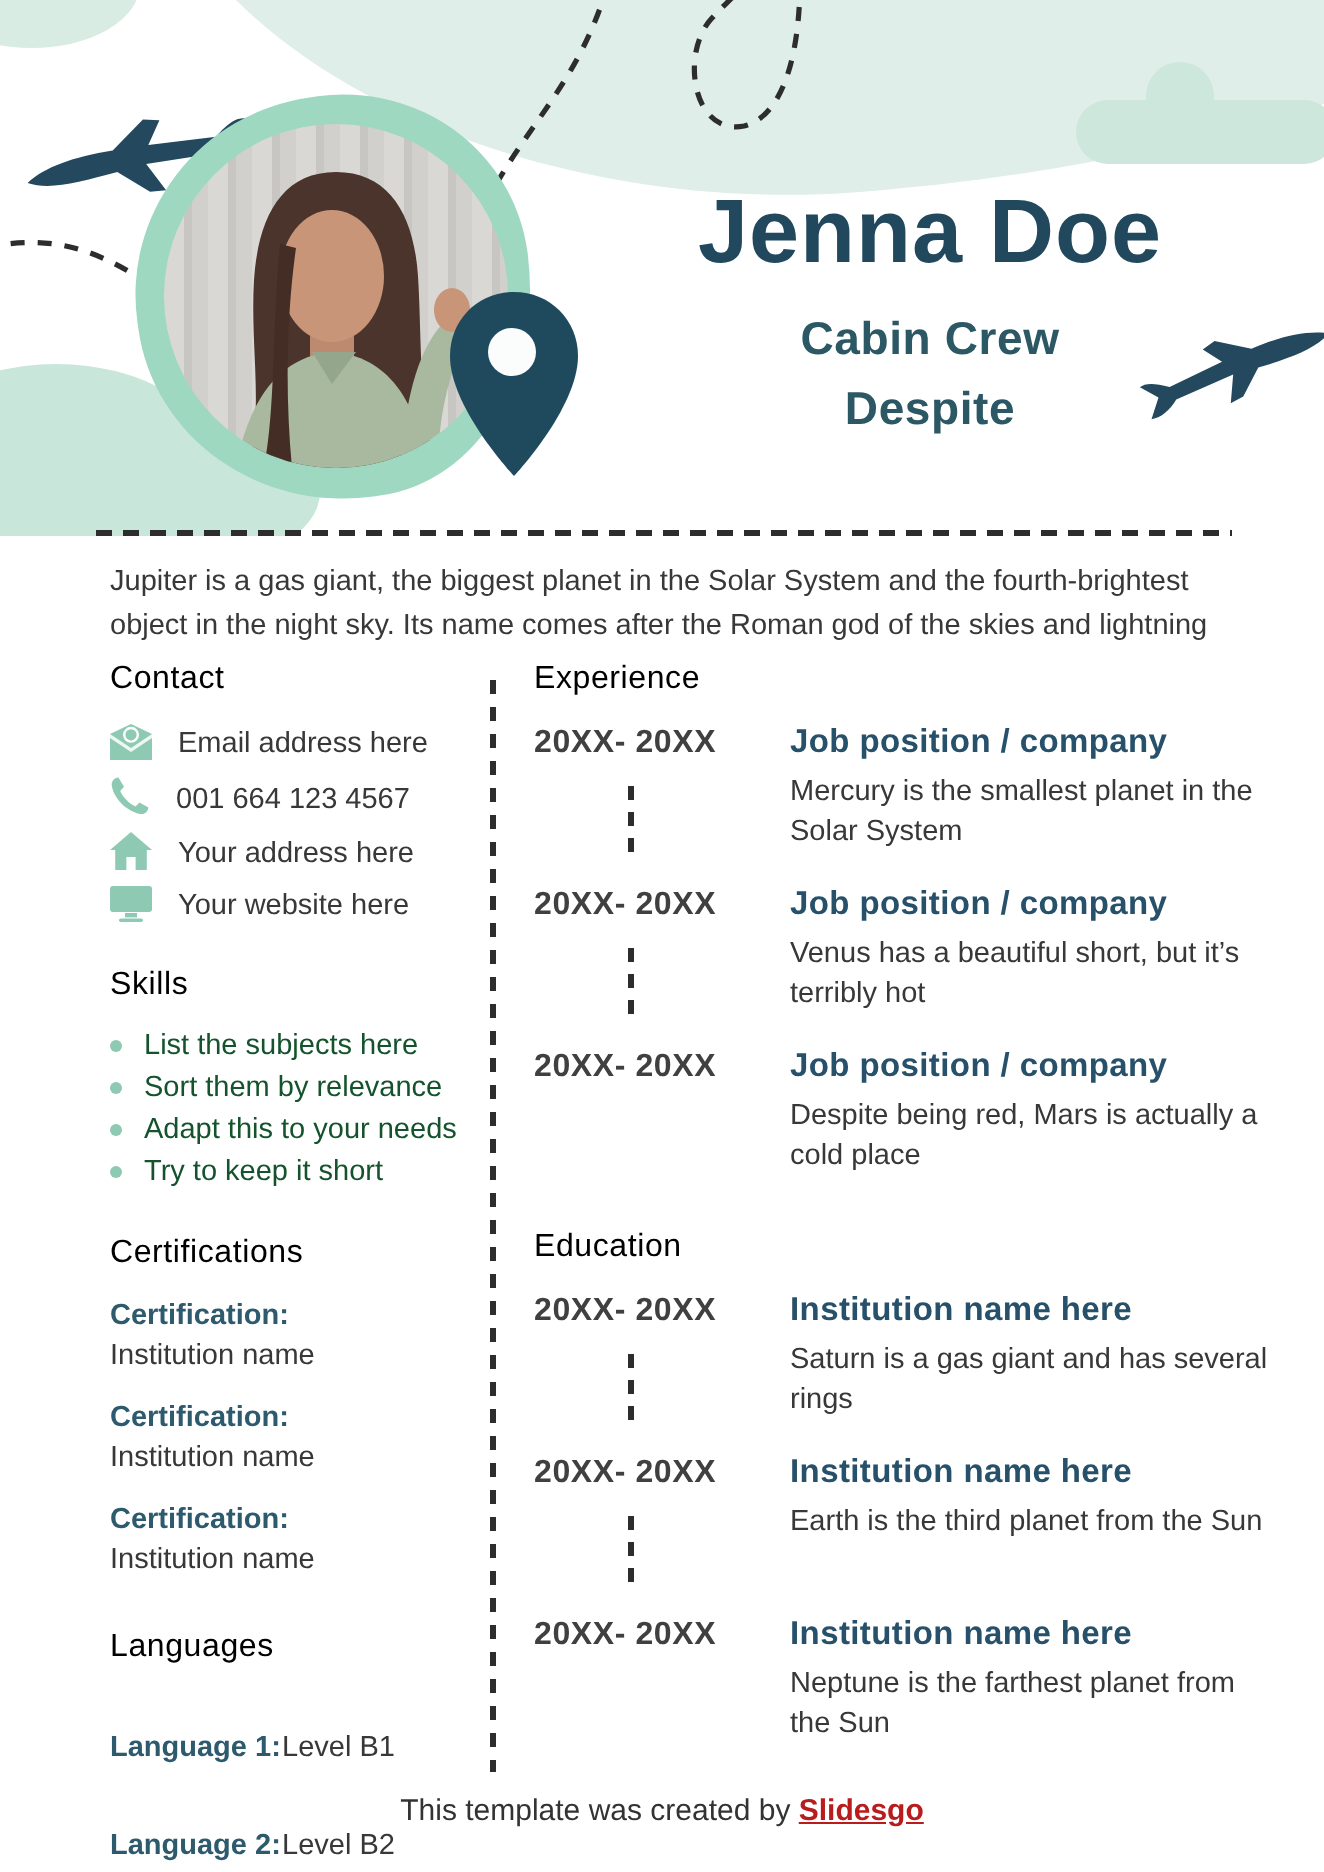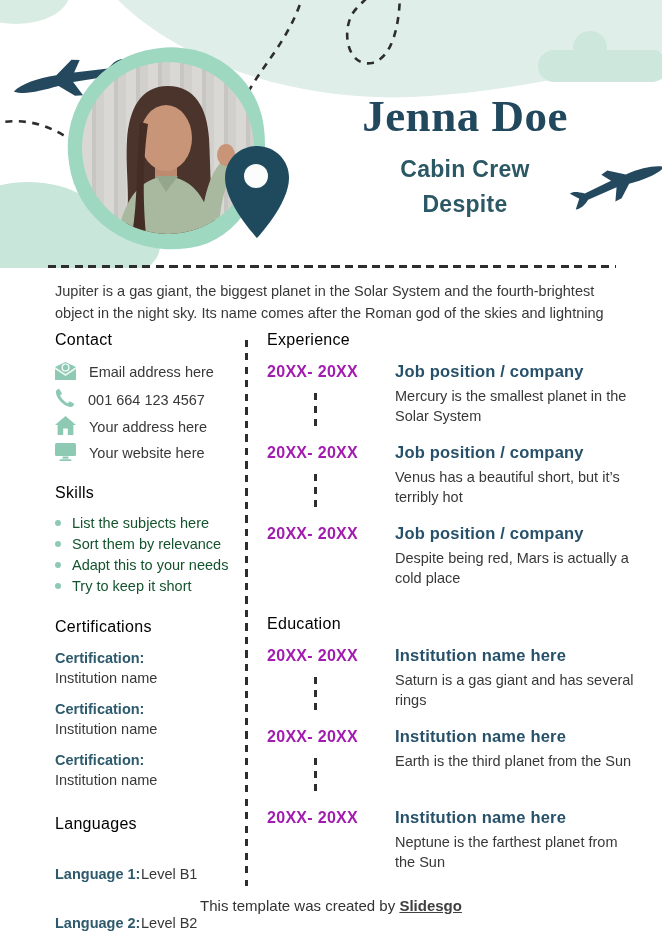--- a/index.html
+++ b/index.html
@@ -7,21 +7,21 @@
         font-family:"Liberation Sans",sans-serif;color:#3b3b3b;}
   
   .header{position:absolute;left:0;top:0;width:662px;height:268px;overflow:hidden;}
   .header-bg{position:absolute;left:0;top:0;}
   .photo-blob{position:absolute;left:68px;top:48px;width:198px;height:202px;background:#9ed8c0;
               border-radius:52% 48% 46% 54%/50% 46% 56% 50%;transform:rotate(-8deg);}
   .photo-circle{position:absolute;left:82px;top:62px;width:172px;height:172px;border-radius:50%;overflow:hidden;
               background:repeating-linear-gradient(90deg,#dad8d4 0 10px,#c8c6c2 10px 14px,#d2d0cc 14px 22px);}
   .pin{position:absolute;left:225px;top:146px;}
   .name{position:absolute;left:310px;top:90px;width:310px;text-align:center;
-        font-size:45px;font-weight:700;color:#21485d;letter-spacing:.5px;font-family:Liberation Serif, serif;}
+        font-size:45px;font-weight:700;color:#21485d;letter-spacing:.5px;}
   .job-title{position:absolute;left:330px;top:152px;width:270px;text-align:center;
         font-size:23px;font-weight:700;color:#2b5864;line-height:1.5;letter-spacing:.3px;}
   
   .h-divider{position:absolute;left:48px;top:265px;width:568px;height:3px;
         background:repeating-linear-gradient(90deg,#2d2d2d 0 8px,transparent 8px 13.5px);}
   .v-divider{position:absolute;left:245px;top:340px;width:3px;height:546px;
         background:repeating-linear-gradient(180deg,#2d2d2d 0 7px,transparent 7px 13.5px);}
   
   .intro{position:absolute;left:55px;top:281px;width:575px;font-size:14.5px;line-height:1.5;color:#383838;}
   
@@ -42,29 +42,29 @@
   .cert-label{color:#2d5a6d;font-weight:700;}
   .cert-value{color:#383838;}
   
   .lang-block{margin-top:25px;}
   .lang-item{display:flex;margin-bottom:10.5px;font-size:14.5px;margin-top:33px;}
   .lang-label{color:#2d5a6d;font-weight:700;width:86px;flex:0 0 auto;}
   .lang-value{color:#383838;}
   
   .entry{position:relative;display:grid;grid-template-columns:128px 1fr;min-height:81px;}
   .entry.short{min-height:0;}
-  .entry-dates{font-size:16px;font-weight:700;color:#a21caf;letter-spacing:.3px;padding-top:1px;}
+  .entry-dates{font-size:16px;font-weight:700;color:#404040;letter-spacing:.3px;padding-top:1px;}
   .entry-title{font-size:16.5px;font-weight:700;color:#27516a;margin-bottom:5px;letter-spacing:.2px;}
   .entry-desc{font-size:14.5px;color:#383838;line-height:1.4;max-width:240px;}
   .connector{position:absolute;left:47px;top:31px;width:3px;height:34px;
         background:repeating-linear-gradient(180deg,#2d2d2d 0 7px,transparent 7px 13px);}
   .edu-block{margin-top:26px;}
   
   .footer{position:absolute;left:0;top:897px;width:662px;text-align:center;font-size:15px;color:#333;}
-  .footer a{color:#404040;font-weight:700;text-decoration:underline;cursor:pointer;}
+  .footer a{color:#b91c1c;font-weight:700;text-decoration:underline;cursor:pointer;}
 </style>
 </head>
 <body>
 
 <div class="page">
 
   <div class="header">
     <svg class="header-bg" width="662" height="268" viewBox="0 0 662 268">
 
       <path d="M118,0 C180,62 300,106 430,96 C520,89 600,72 662,52 L662,0 Z" fill="#dfeee8"></path>

